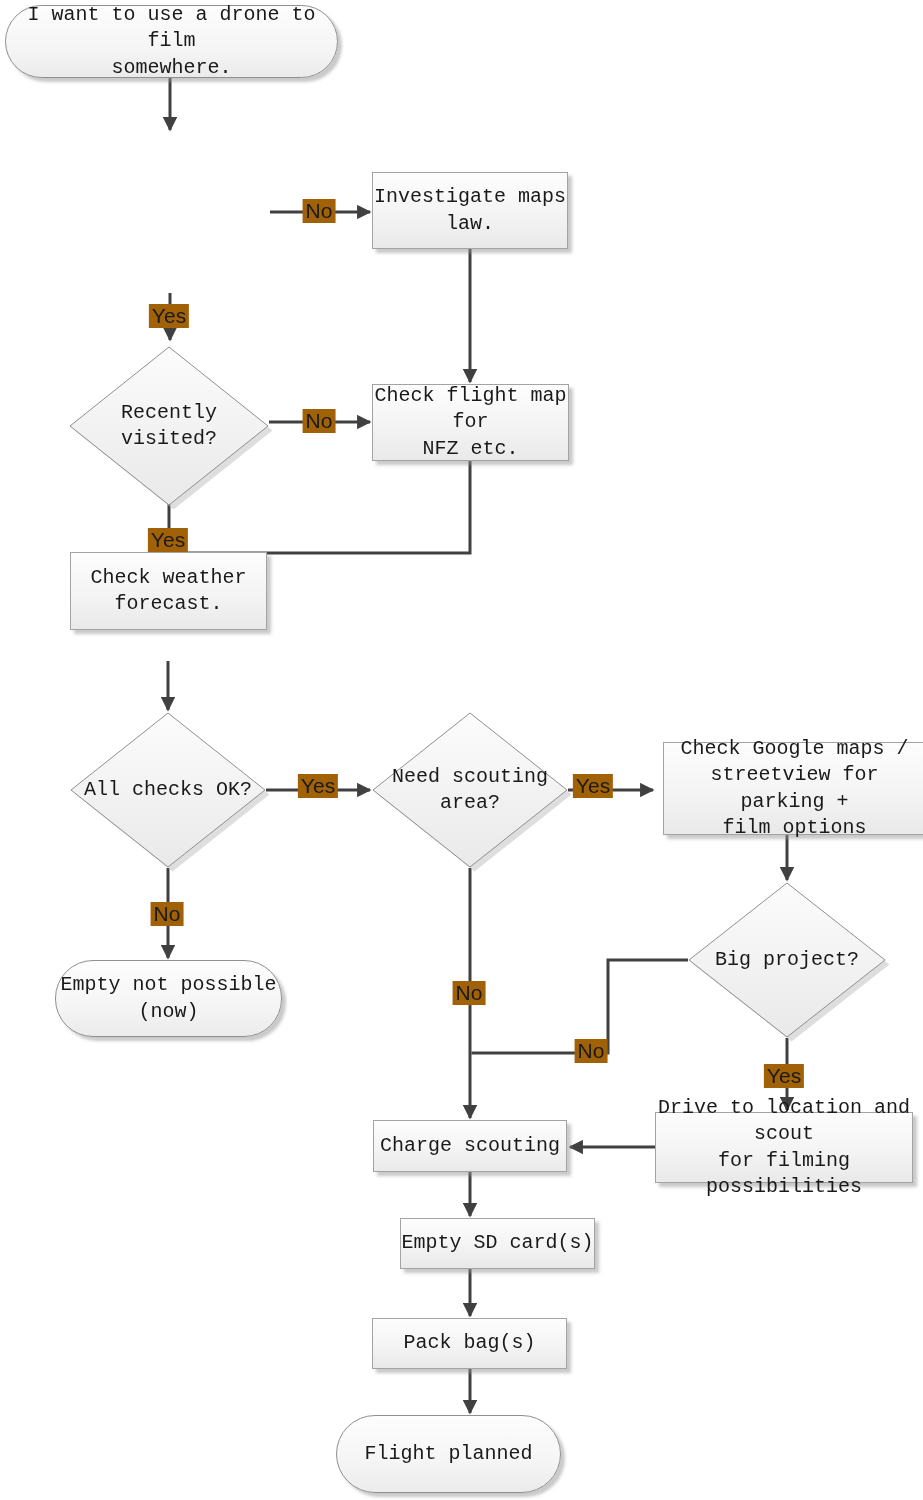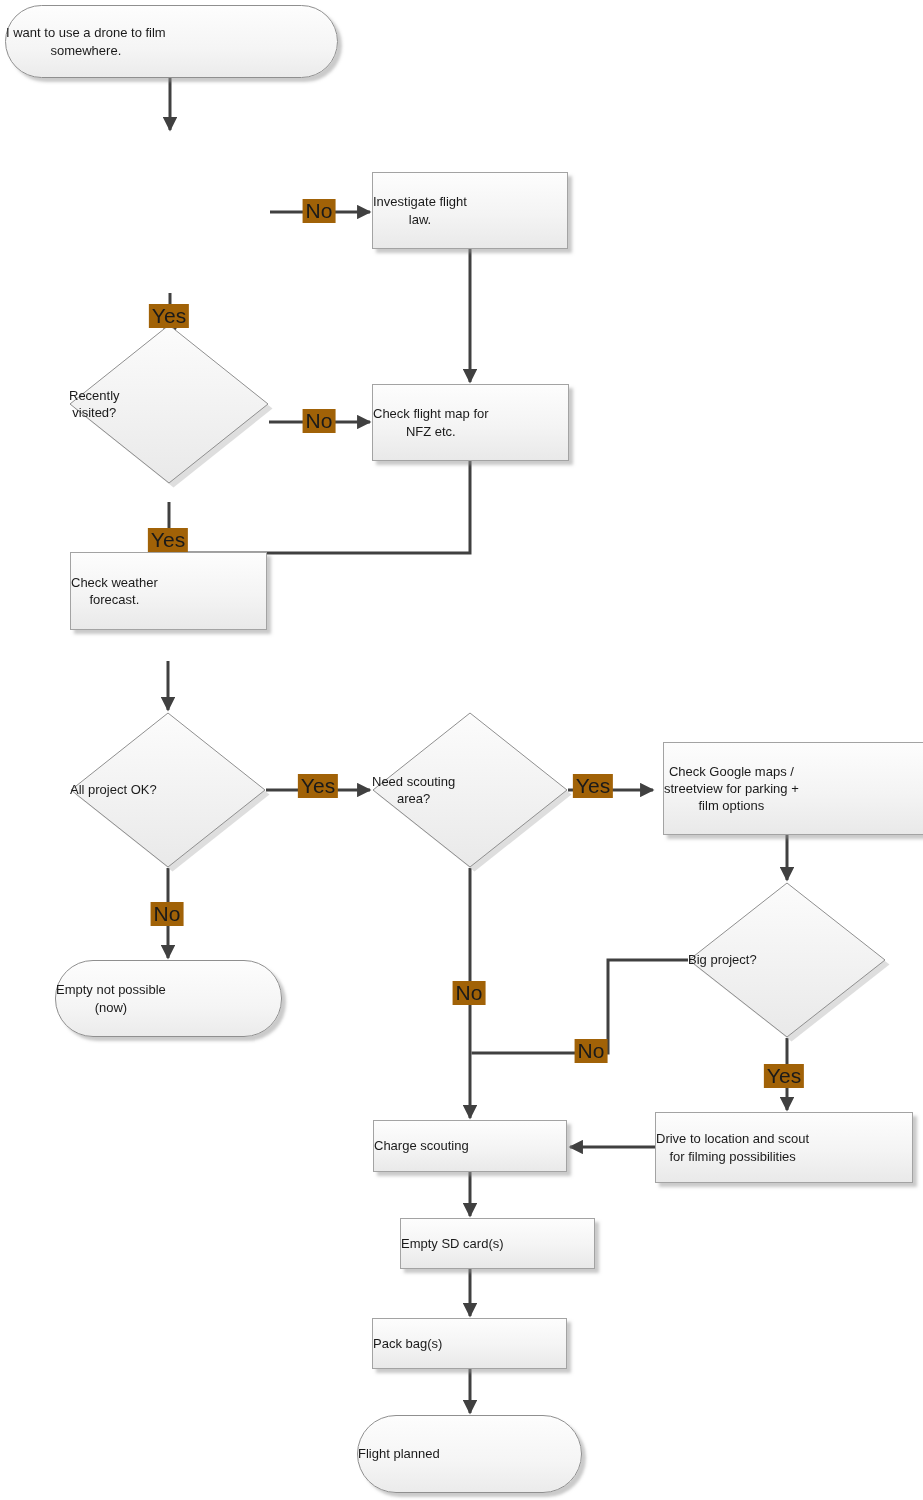--- a/index.html
+++ b/index.html
@@ -8,25 +8,26 @@
     width:923px;height:1500px;
     background:#ffffff;
     font-family:"Liberation Sans", sans-serif;
     color:#1a1a1a;
     overflow:hidden;
   }
   #wires{position:absolute;left:0;top:0;z-index:1;}
   .node{
     position:absolute;
     box-sizing:border-box;
-    display:flex;align-items:center;justify-content:flex-start;
+    display:flex;align-items:center;justify-content:center;
     text-align:center;
-    font-size:13px;line-height:1.32;
+    font-size:20px;line-height:1.32;
     white-space:pre-line;
     z-index:2;
+    font-family:Liberation Mono, monospace;
   }
   .process{
     background:linear-gradient(180deg,#fdfdfd 0%,#f4f4f4 55%,#e9e9e9 100%);
     border:1px solid #a3a3a3;
     box-shadow:4px 4px 3px rgba(150,150,150,.5);
   }
   .terminator{
     background:linear-gradient(180deg,#fdfdfd 0%,#f5f5f5 60%,#ebebeb 100%);
     border:1px solid #8f8f8f;
     box-shadow:4px 4px 3px rgba(150,150,150,.5);
@@ -78,25 +79,25 @@
     </g>
   </svg>
 
   <div class="node terminator" style="left:5px;top:5px;width:333px;height:73px;border-radius:37px;">
     <span>I want to use a drone to film
 somewhere.</span>
   </div>
 
 
   <div class="node process" style="left:372px;top:172px;width:196px;height:77px;">
-    <span>Investigate flight
+    <span>Investigate maps
 law.</span>
   </div>
 
-  <div class="node decision" style="left:69px;top:324px;width:207px;height:167px;">
+  <div class="node decision" style="left:69px;top:346px;width:207px;height:167px;">
     <svg width="207" height="167" viewBox="0 0 207 167">
       <defs>
           <linearGradient id="g2" x1="0" y1="0" x2="0" y2="1">
         <stop offset="0" stop-color="#fcfcfc"></stop>
             <stop offset="1" stop-color="#e9e9e9"></stop>
           </linearGradient>
         </defs>
       <polygon points="100,1 199,80 100,159 1,80" transform="translate(4.5,4.5)" fill="#c2c2c2" opacity="0.55"></polygon>
       <polygon points="100,1 199,80 100,159 1,80" fill="url(#g2)" stroke="#8f8f8f" stroke-width="1"></polygon>
     </svg>
@@ -118,21 +119,21 @@
     <svg width="203" height="163" viewBox="0 0 203 163">
       <defs>
           <linearGradient id="g3" x1="0" y1="0" x2="0" y2="1">
         <stop offset="0" stop-color="#fcfcfc"></stop>
             <stop offset="1" stop-color="#e9e9e9"></stop>
           </linearGradient>
         </defs>
       <polygon points="98,1 195,78 98,155 1,78" transform="translate(4.5,4.5)" fill="#c2c2c2" opacity="0.55"></polygon>
       <polygon points="98,1 195,78 98,155 1,78" fill="url(#g3)" stroke="#8f8f8f" stroke-width="1"></polygon>
     </svg>
-    <span>All project OK?</span>
+    <span>All checks OK?</span>
   </div>
 
   <div class="node decision" style="left:372px;top:712px;width:203px;height:163px;">
     <svg width="203" height="163" viewBox="0 0 203 163">
       <defs>
           <linearGradient id="g4" x1="0" y1="0" x2="0" y2="1">
         <stop offset="0" stop-color="#fcfcfc"></stop>
             <stop offset="1" stop-color="#e9e9e9"></stop>
           </linearGradient>
         </defs>
@@ -178,21 +179,21 @@
   </div>
 
   <div class="node process" style="left:372px;top:1218px;width:195px;height:51px;margin-left:28px;">
     <span>Empty SD card(s)</span>
   </div>
 
   <div class="node process" style="left:372px;top:1318px;width:195px;height:51px;">
     <span>Pack bag(s)</span>
   </div>
 
-  <div class="node terminator" style="left:357px;top:1415px;width:225px;height:78px;border-radius:39px;">
+  <div class="node terminator" style="left:336px;top:1415px;width:225px;height:78px;border-radius:39px;">
     <span>Flight planned</span>
   </div>
 
   <span class="elabel" style="left:319px;top:211px;">No</span>
   <span class="elabel" style="left:169px;top:316px;">Yes</span>
   <span class="elabel" style="left:319px;top:421px;">No</span>
   <span class="elabel" style="left:168px;top:540px;">Yes</span>
   <span class="elabel" style="left:318px;top:786px;">Yes</span>
   <span class="elabel" style="left:167px;top:914px;">No</span>
   <span class="elabel" style="left:593px;top:786px;">Yes</span>

